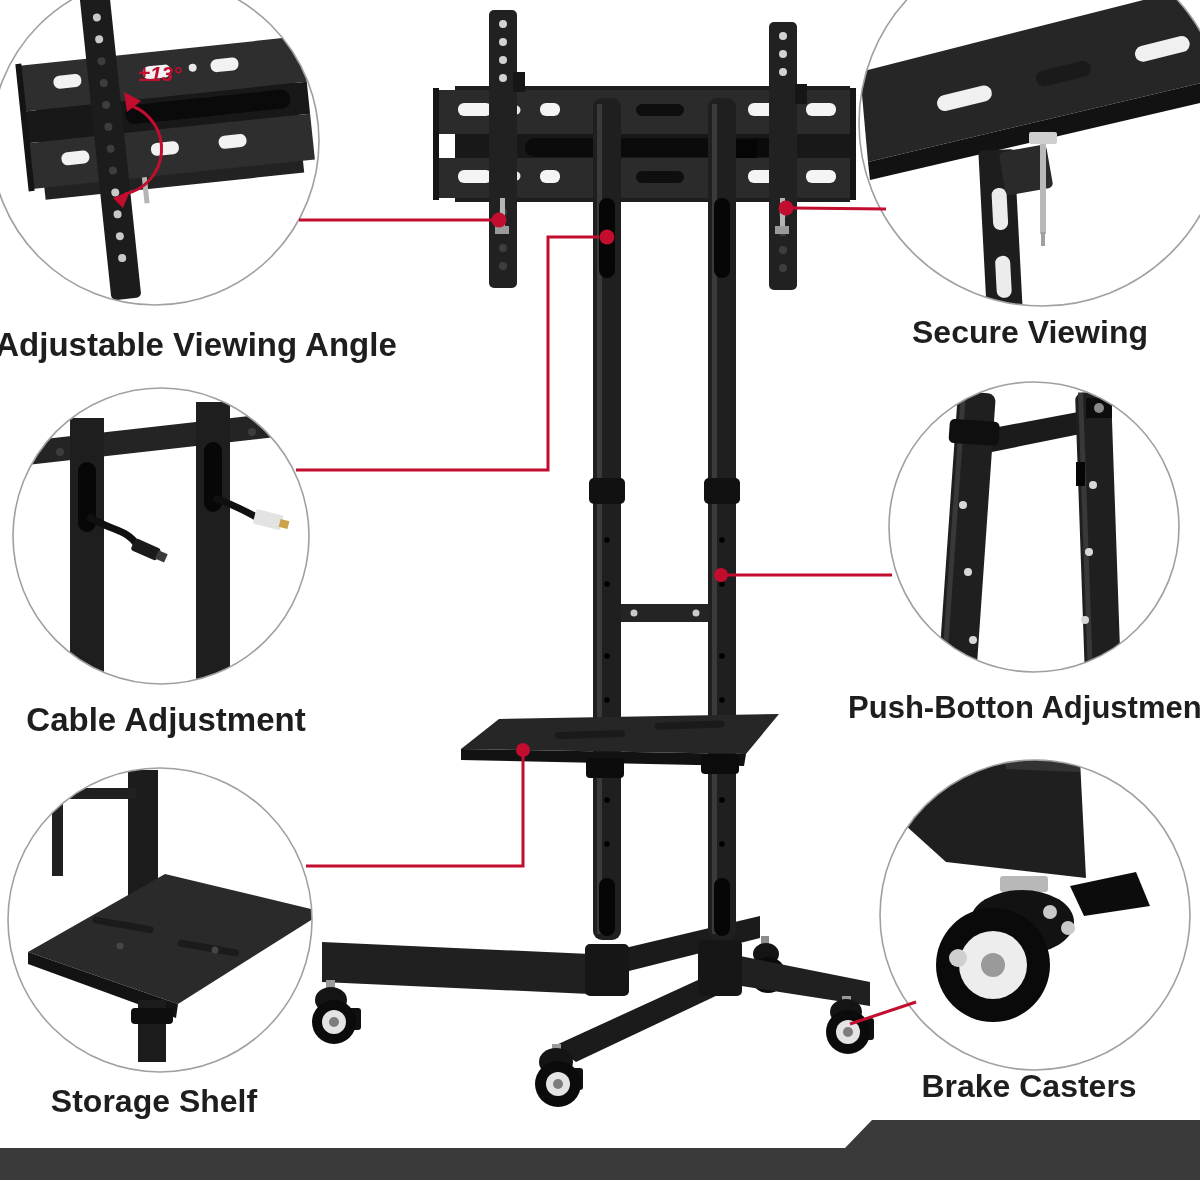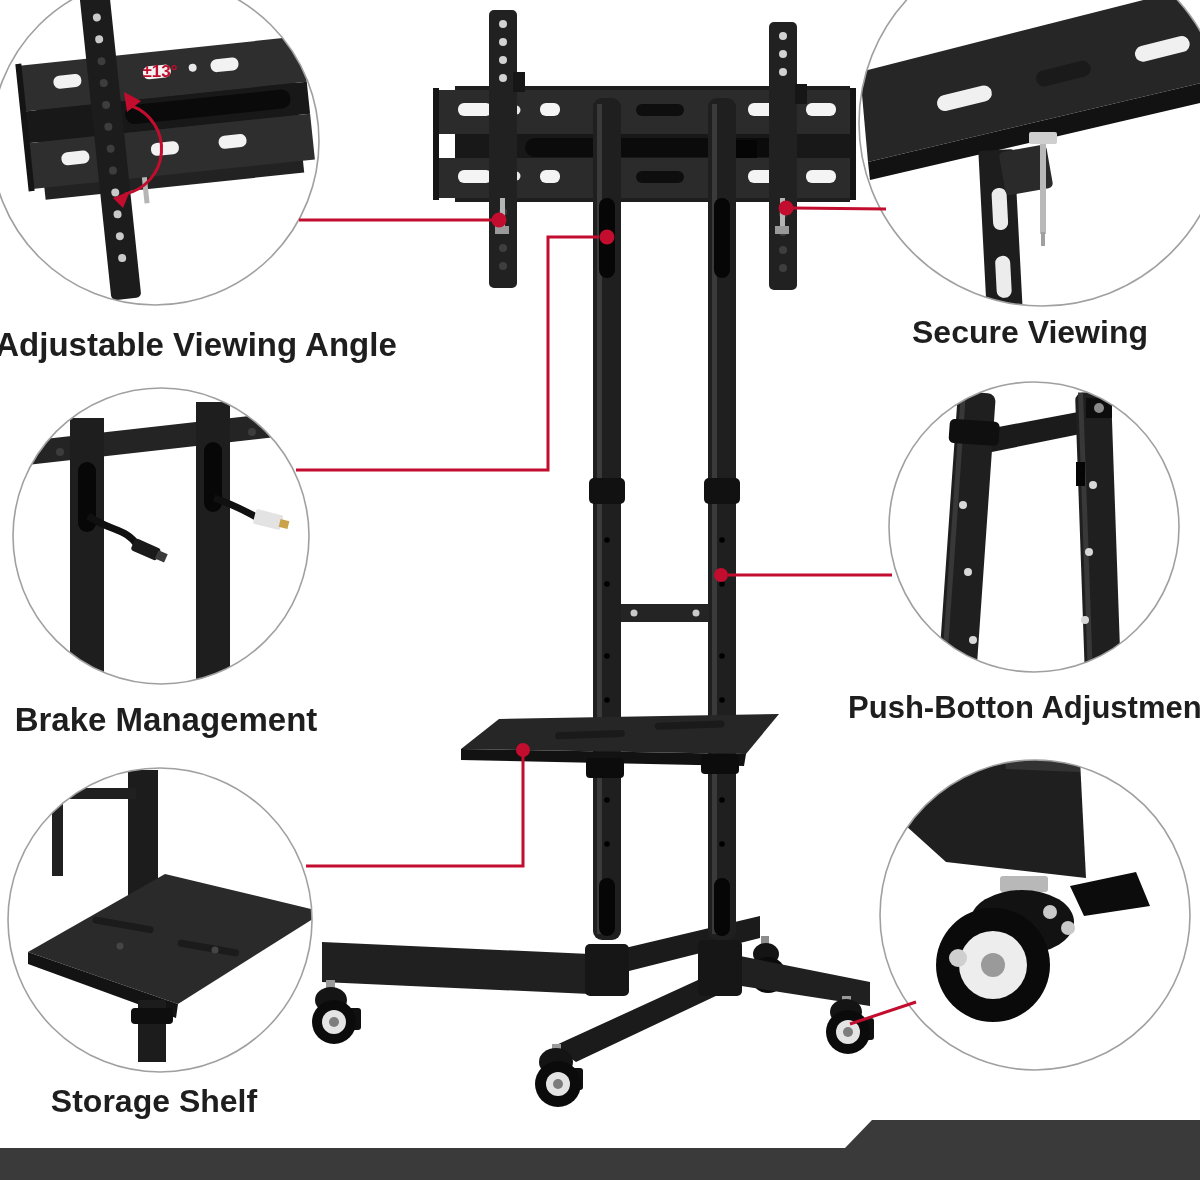--- a/index.html
+++ b/index.html
@@ -18,21 +18,21 @@
   .red-line{stroke:var(--accent-red,#c30d2e);stroke-width:3;fill:none;}
   .red-fill{fill:var(--accent-red,#c30d2e);}
   .rim{fill:none;stroke:var(--circle-stroke,#a0a0a0);stroke-width:1.6;}
   .label{
     position:absolute;transform:translateX(-50%);white-space:nowrap;
     color:var(--label-text,#1e1e1e);font-weight:600;font-size:33px;letter-spacing:0px;
   }
   .label.sm{font-size:31px;}
   .angle-note{
     position:absolute;transform:translateX(-50%);white-space:nowrap;
-    color:var(--accent-red,#c30d2e);font-weight:600;font-size:17px;
+    color:var(--accent-red,#c30d2e);font-weight:600;font-size:21px;font-style:italic;
   }
   .banner-strip{
     position:absolute;left:0;top:1148px;width:1200px;height:32px;
     background:var(--banner-bg,#3a3a3a);
   }
   .banner-tab{
     position:absolute;left:845px;top:1120px;width:355px;height:60px;
     background:var(--banner-bg,#3a3a3a);
     clip-path:polygon(27px 0, 355px 0, 355px 60px, 0 60px, 0 28px);
   }
@@ -344,23 +344,24 @@
     <line class="red-line" x1="850" y1="1024" x2="916" y2="1002"></line>
   </g>
 </svg>
 
 <div class="angle-note" style="left:160px;top:62px;">±13°</div>
 
 <div class="label" style="left:196px;top:326px;">Adjustable Viewing Angle</div>
 
 <div class="label" style="left:1030px;top:314px;font-size:32px;">Secure Viewing</div>
 
-<div class="label" style="left:166px;top:701px;">Brake Management</div>
+<div class="label" style="left:166px;top:701px;">Cable Adjustment</div>
 
 <div class="label sm" style="left:1030px;top:690px;">Push-Botton Adjustment</div>
 
 <div class="label" style="left:154px;top:1083px;font-size:32px;">Storage Shelf</div>
 
+<div class="label" style="left:1029px;top:1068px;font-size:32px;">Brake Casters</div>
 
 <div class="banner-strip"></div>
 <div class="banner-tab"></div>
 
 </div>
 
 </body></html>

